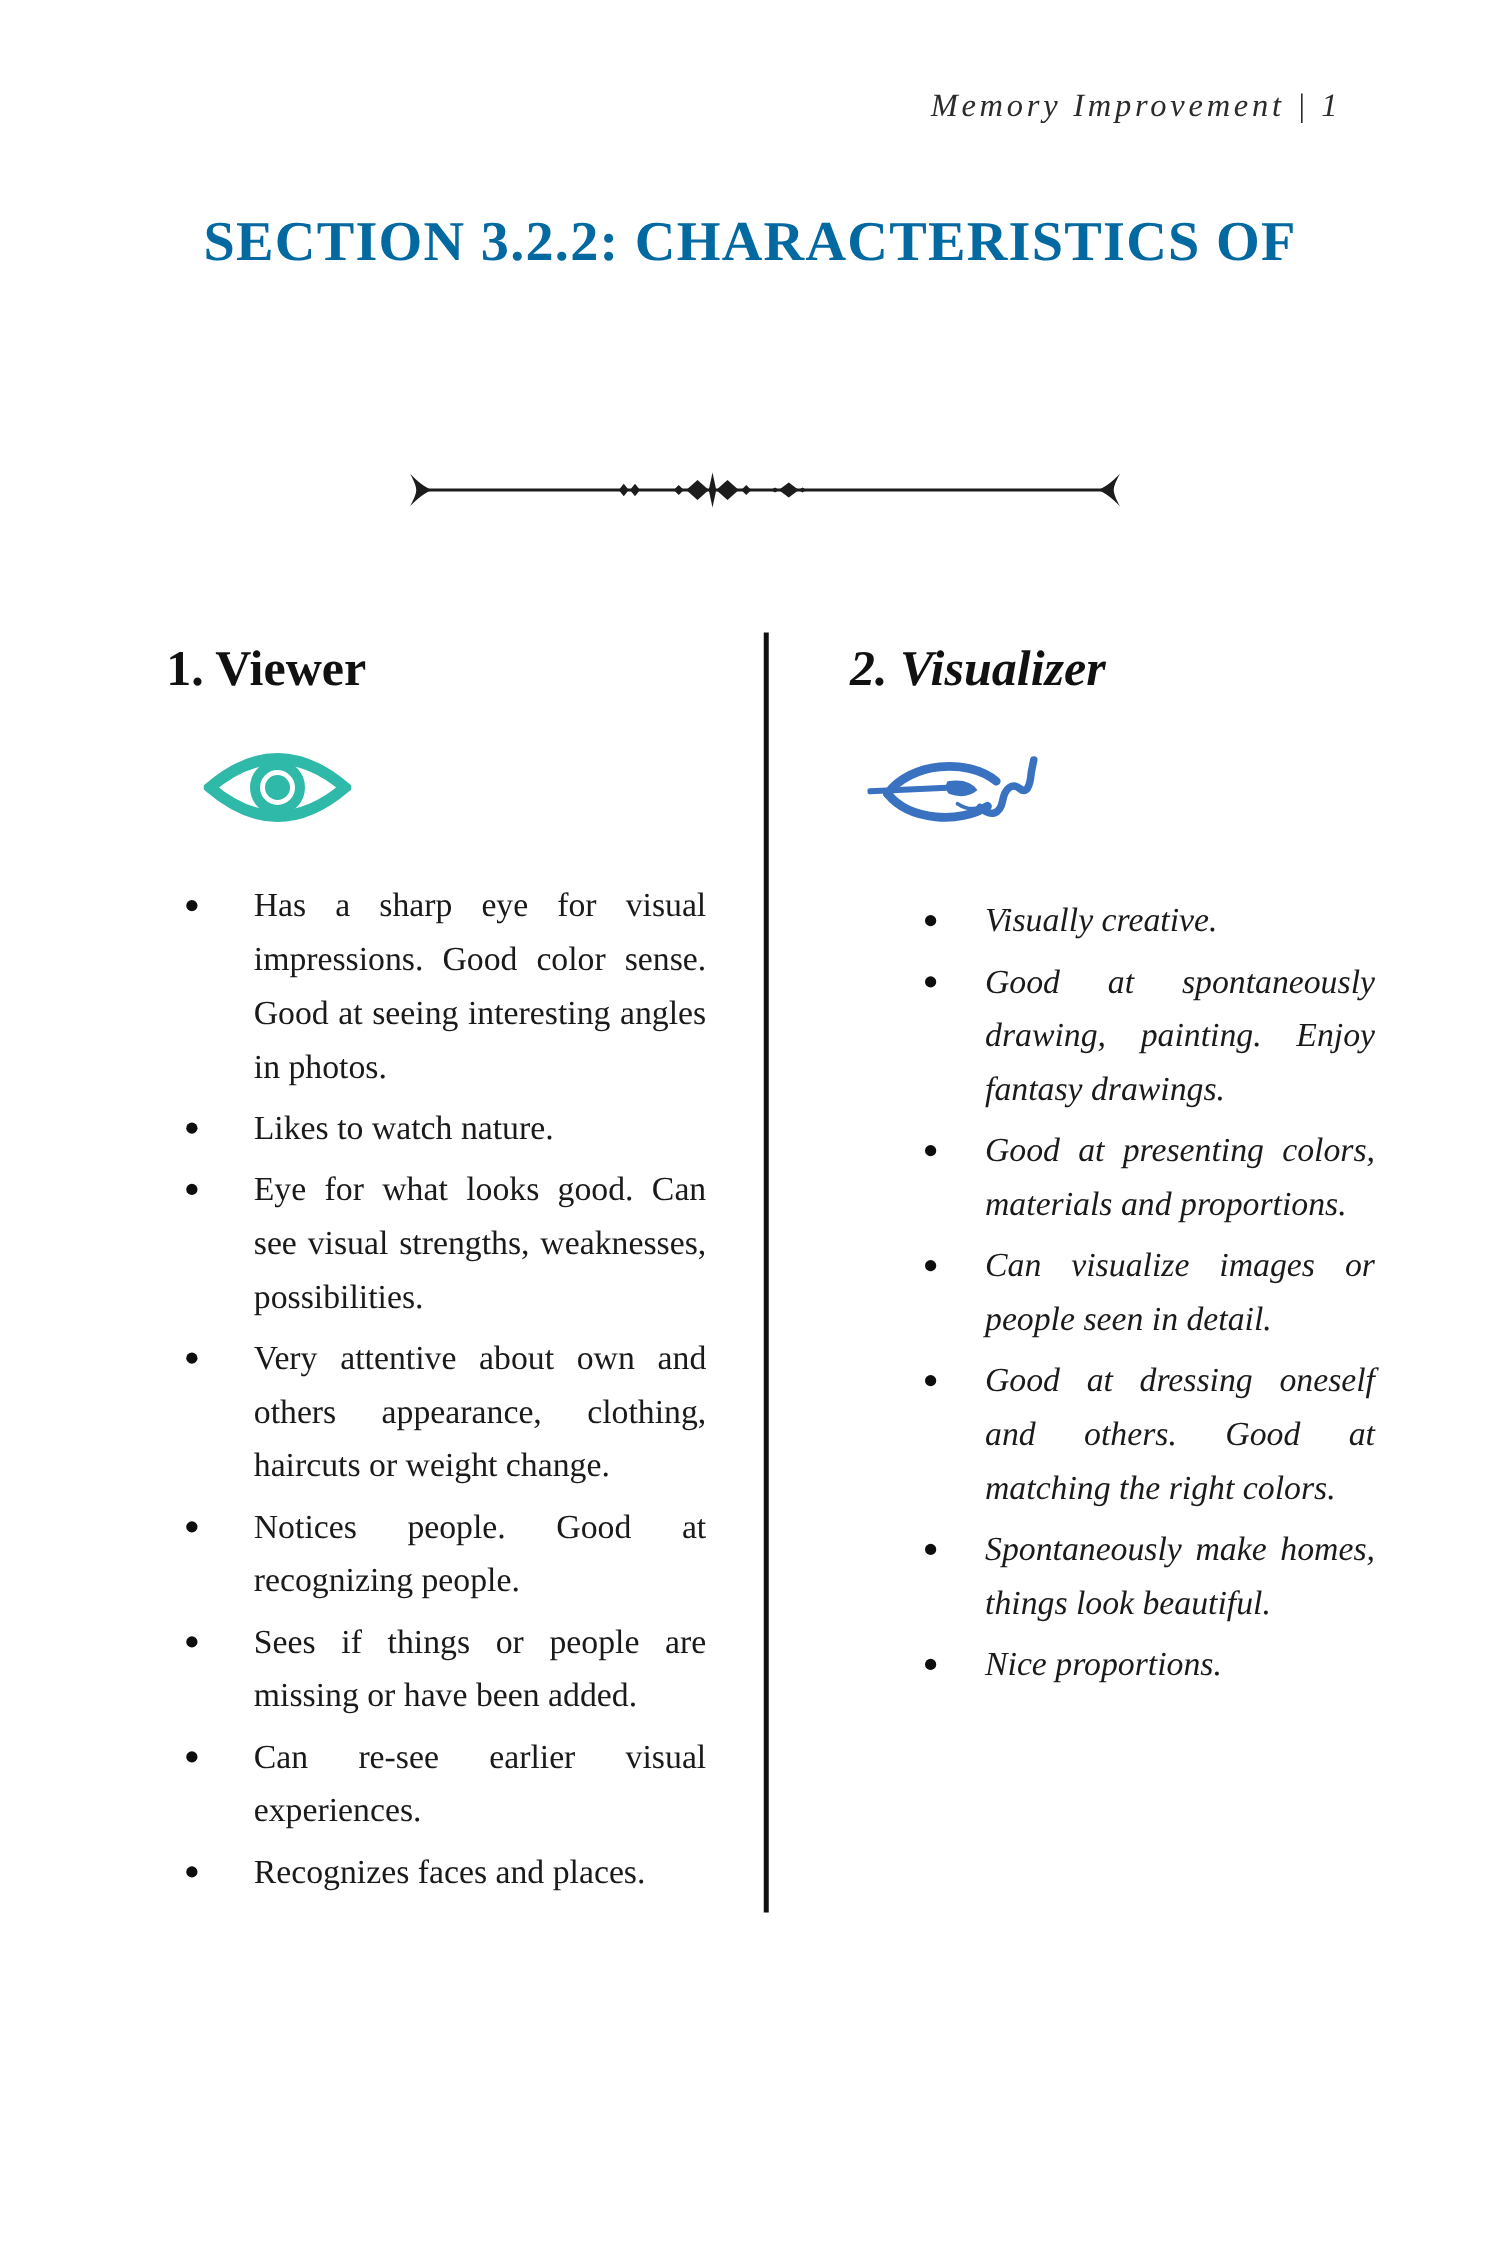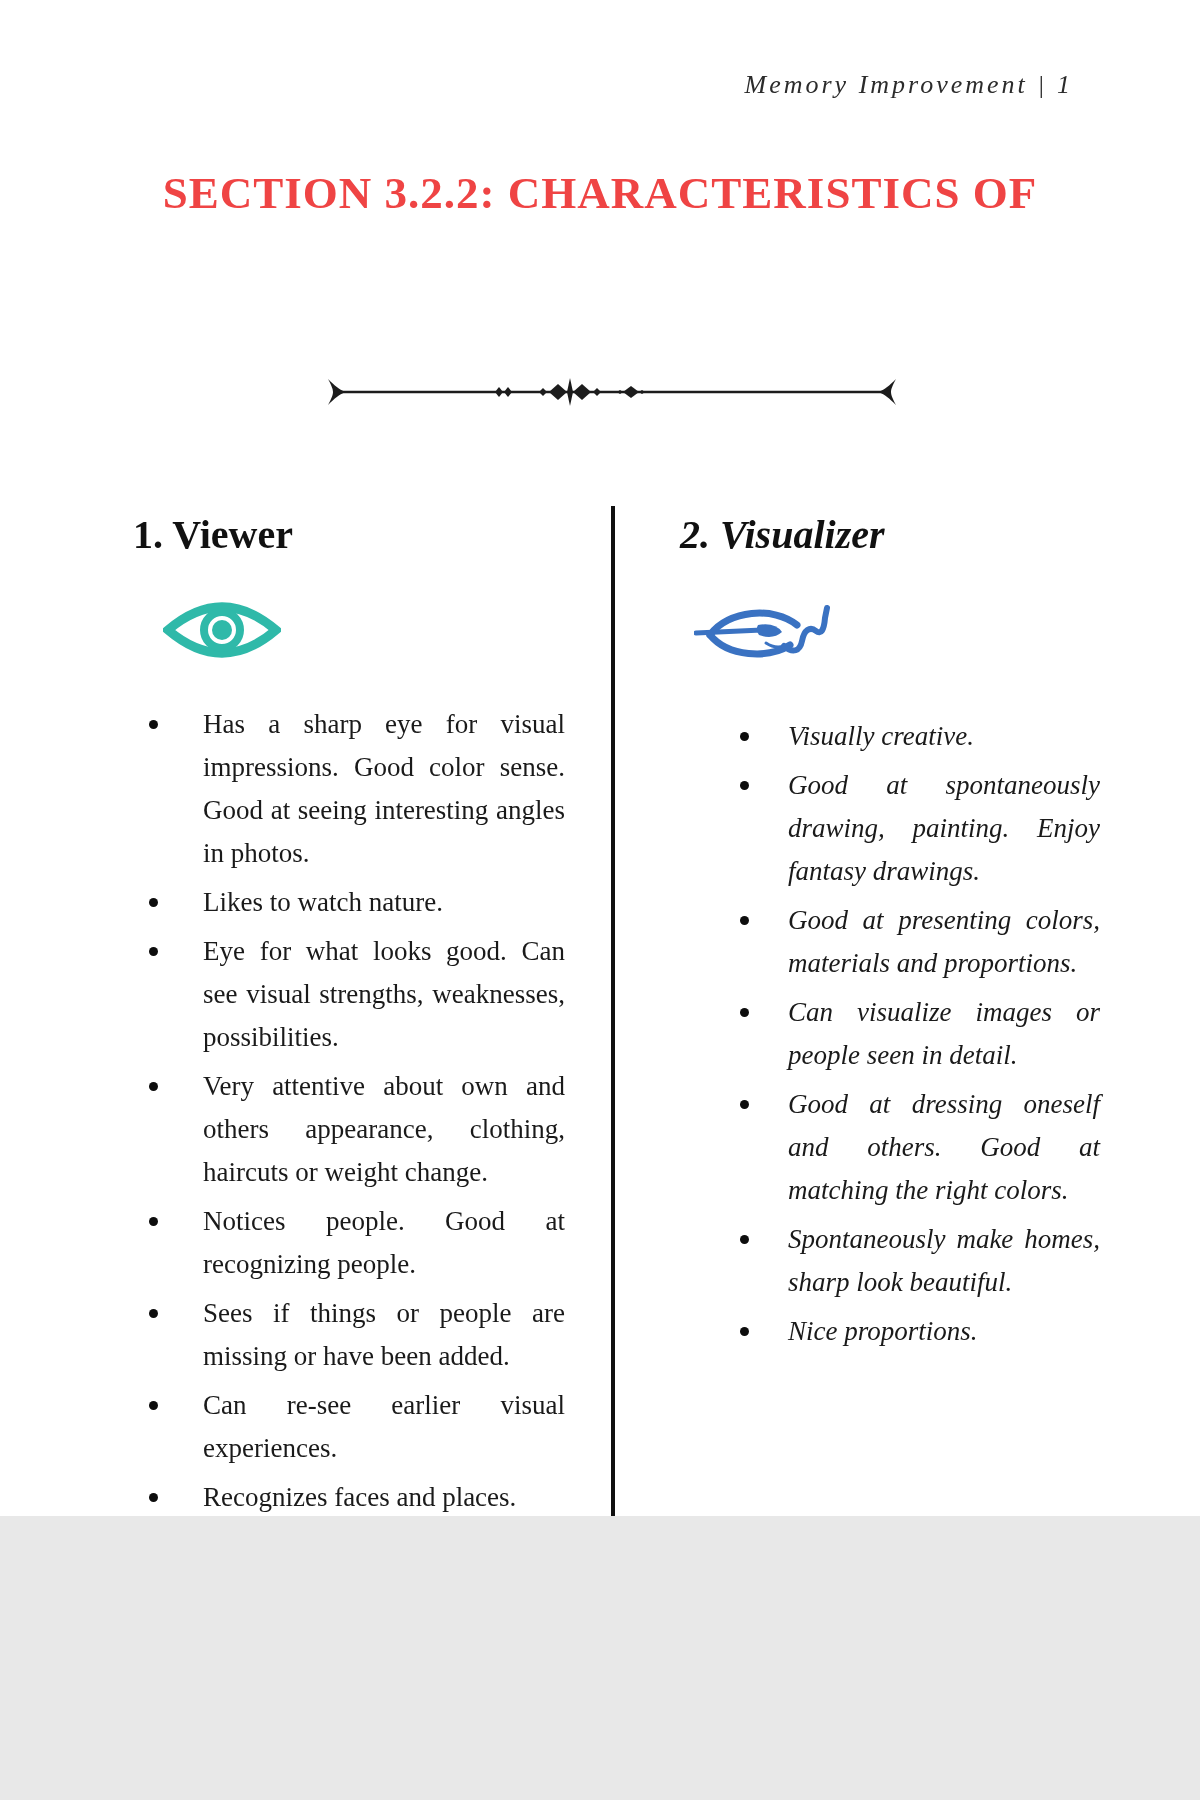--- a/index.html
+++ b/index.html
@@ -1,39 +1,39 @@
 <!DOCTYPE html>
 <html style="--teal: #2FB9A9; --blue: #3A72C2; --text: #1A1A1A;"><head>
 <meta charset="utf-8">
 <style>
   html,body{margin:0;padding:0;background:#e8e8e8;}
   .page{
     position:relative;
-    width:1200px;height:1516px;
+    width:1200px;height:1800px;
     margin:0 auto;
     background:#ffffff;
     font-family:"Liberation Serif", serif;
     color:var(--text,#1a1a1a);
     overflow:hidden;
   }
   .running-head{
     position:absolute;top:70px;right:127px;
     font-style:italic;
     font-size:26px;
     letter-spacing:3px;
     color:#2b2b2b;
   }
   .title{
     position:absolute;top:158px;left:0;right:0;
     text-align:center;
     font-weight:bold;
     font-size:45px;
     line-height:70px;
     letter-spacing:1px;
-    color:#ef4444;
+    color:#0369a1;
   }
   .orn-wrap{
     position:absolute;top:377px;left:327px;width:570px;height:30px;
   }
   .orn-line{stroke:#1c1c1c;stroke-width:2.5;}
   .orn-fill{fill:#1c1c1c;stroke:none;}
   .col{position:absolute;top:505px;}
   .col-left{left:133px;width:432px;}
   .col-right{left:680px;width:420px;font-style:italic;}
   .col-heading{
@@ -139,18 +139,18 @@
       <path class="viz-fill" d="M64,26 Q81,23 88,33 Q79,41 65,36 Q61,31 64,26 Z"></path>
       <path class="viz-stroke" d="M72,44 q9,6 18,3" stroke-width="3"></path>
       <path class="viz-stroke" d="M90,47 C99,55 106,52 108,42 C110,31 116,27 122,32 C127,36 130,31 131,19 L133,9" stroke-width="6"></path>
     </svg>
     <ul class="bullets">
         <li>Visually creative.</li>
         <li>Good at spontaneously drawing, painting. Enjoy fantasy drawings.</li>
         <li>Good at presenting colors, materials and proportions.</li>
         <li>Can visualize images or people seen in detail.</li>
         <li>Good at dressing oneself and others. Good at matching the right colors.</li>
-        <li>Spontaneously make homes, sharp look beautiful.</li>
+        <li>Spontaneously make homes, things look beautiful.</li>
         <li>Nice proportions.</li>
       </ul>
   </div>
 
 </div>
 
 </body></html>

